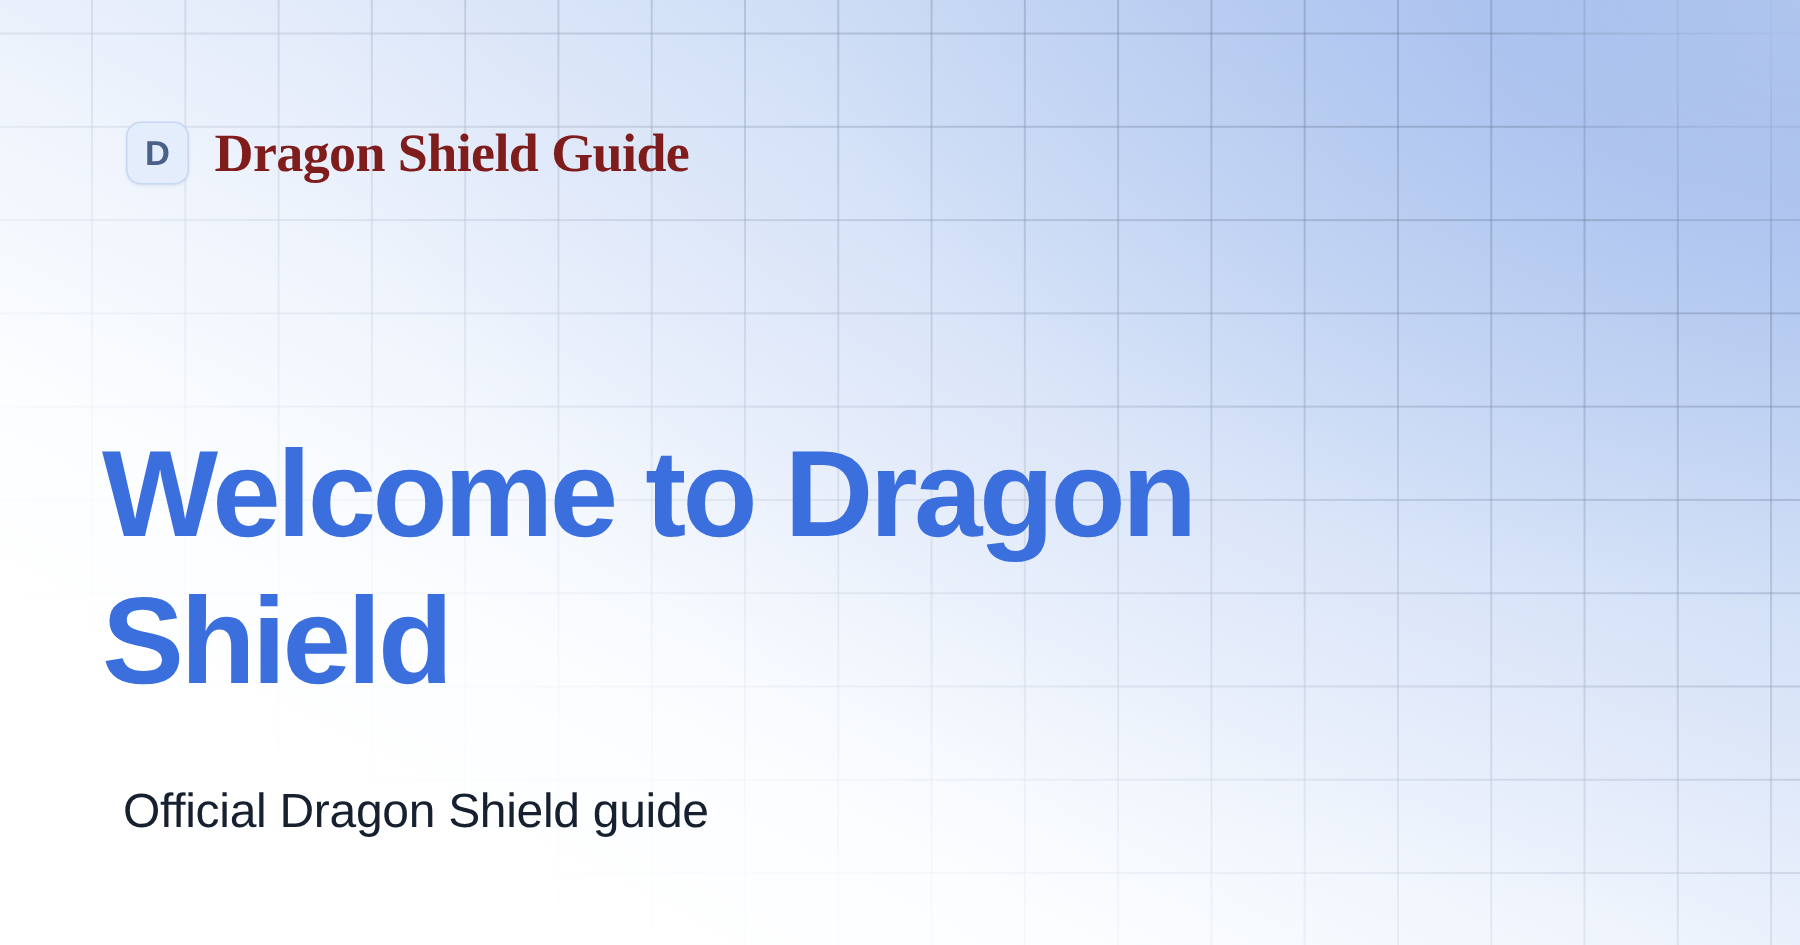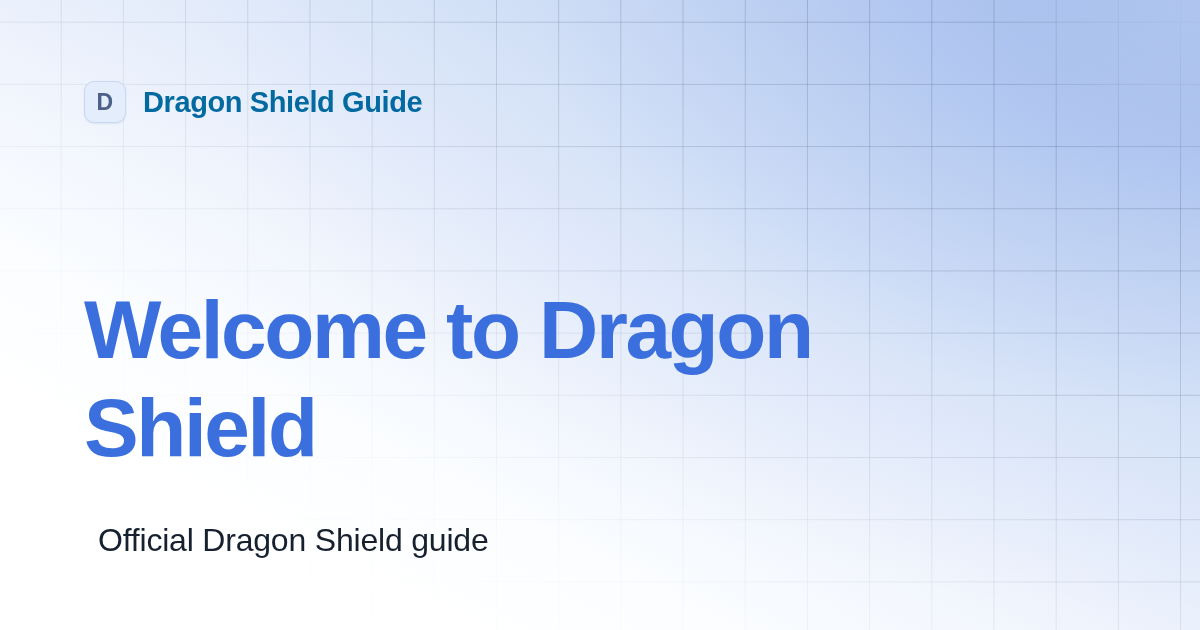--- a/index.html
+++ b/index.html
@@ -127,32 +127,33 @@
     flex: none;
   }
   .brand-badge-letter {
     font-size: 23px;
     font-weight: bold;
     line-height: 1;
     color: #4c6189;
     letter-spacing: 0.2px;
   }
   .brand-title {
-    font-size: 29px;
+    font-size: 36px;
     font-weight: bold;
     line-height: 1;
-    color: #0369a1;
+    color: #7f1d1d;
     letter-spacing: -0.4px;
     white-space: nowrap;
+    font-family: Liberation Serif, serif;
   }
 
   
   .hero {
     position: absolute;
-    left: 84px;
+    left: 68px;
     top: 281px;
     width: 900px;
   }
   .hero-title {
     margin: 0;
     font-size: 82px;
     font-weight: bold;
     line-height: 98px;
     letter-spacing: -2.4px;
     color: #3b6fde;

